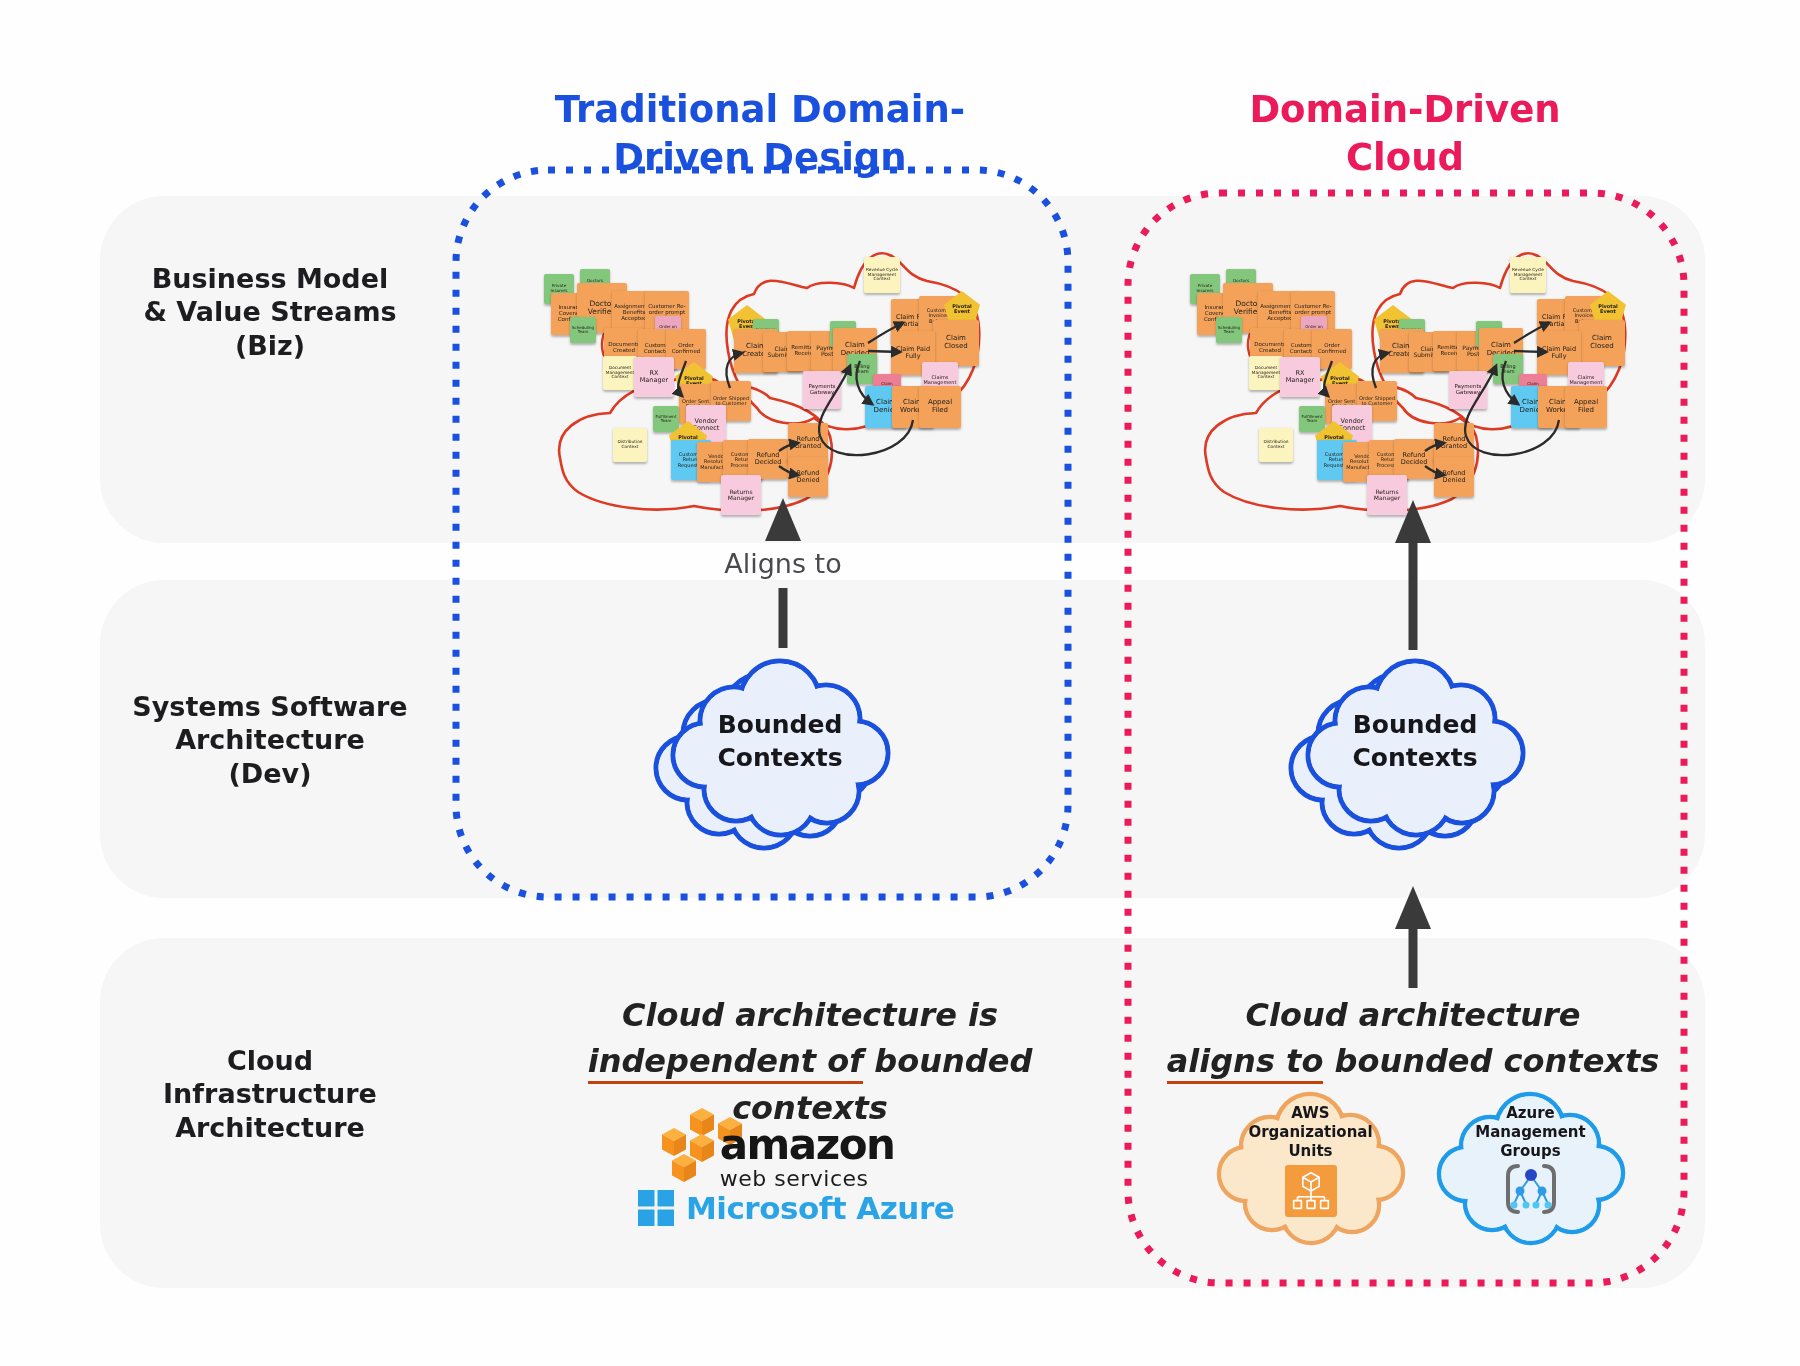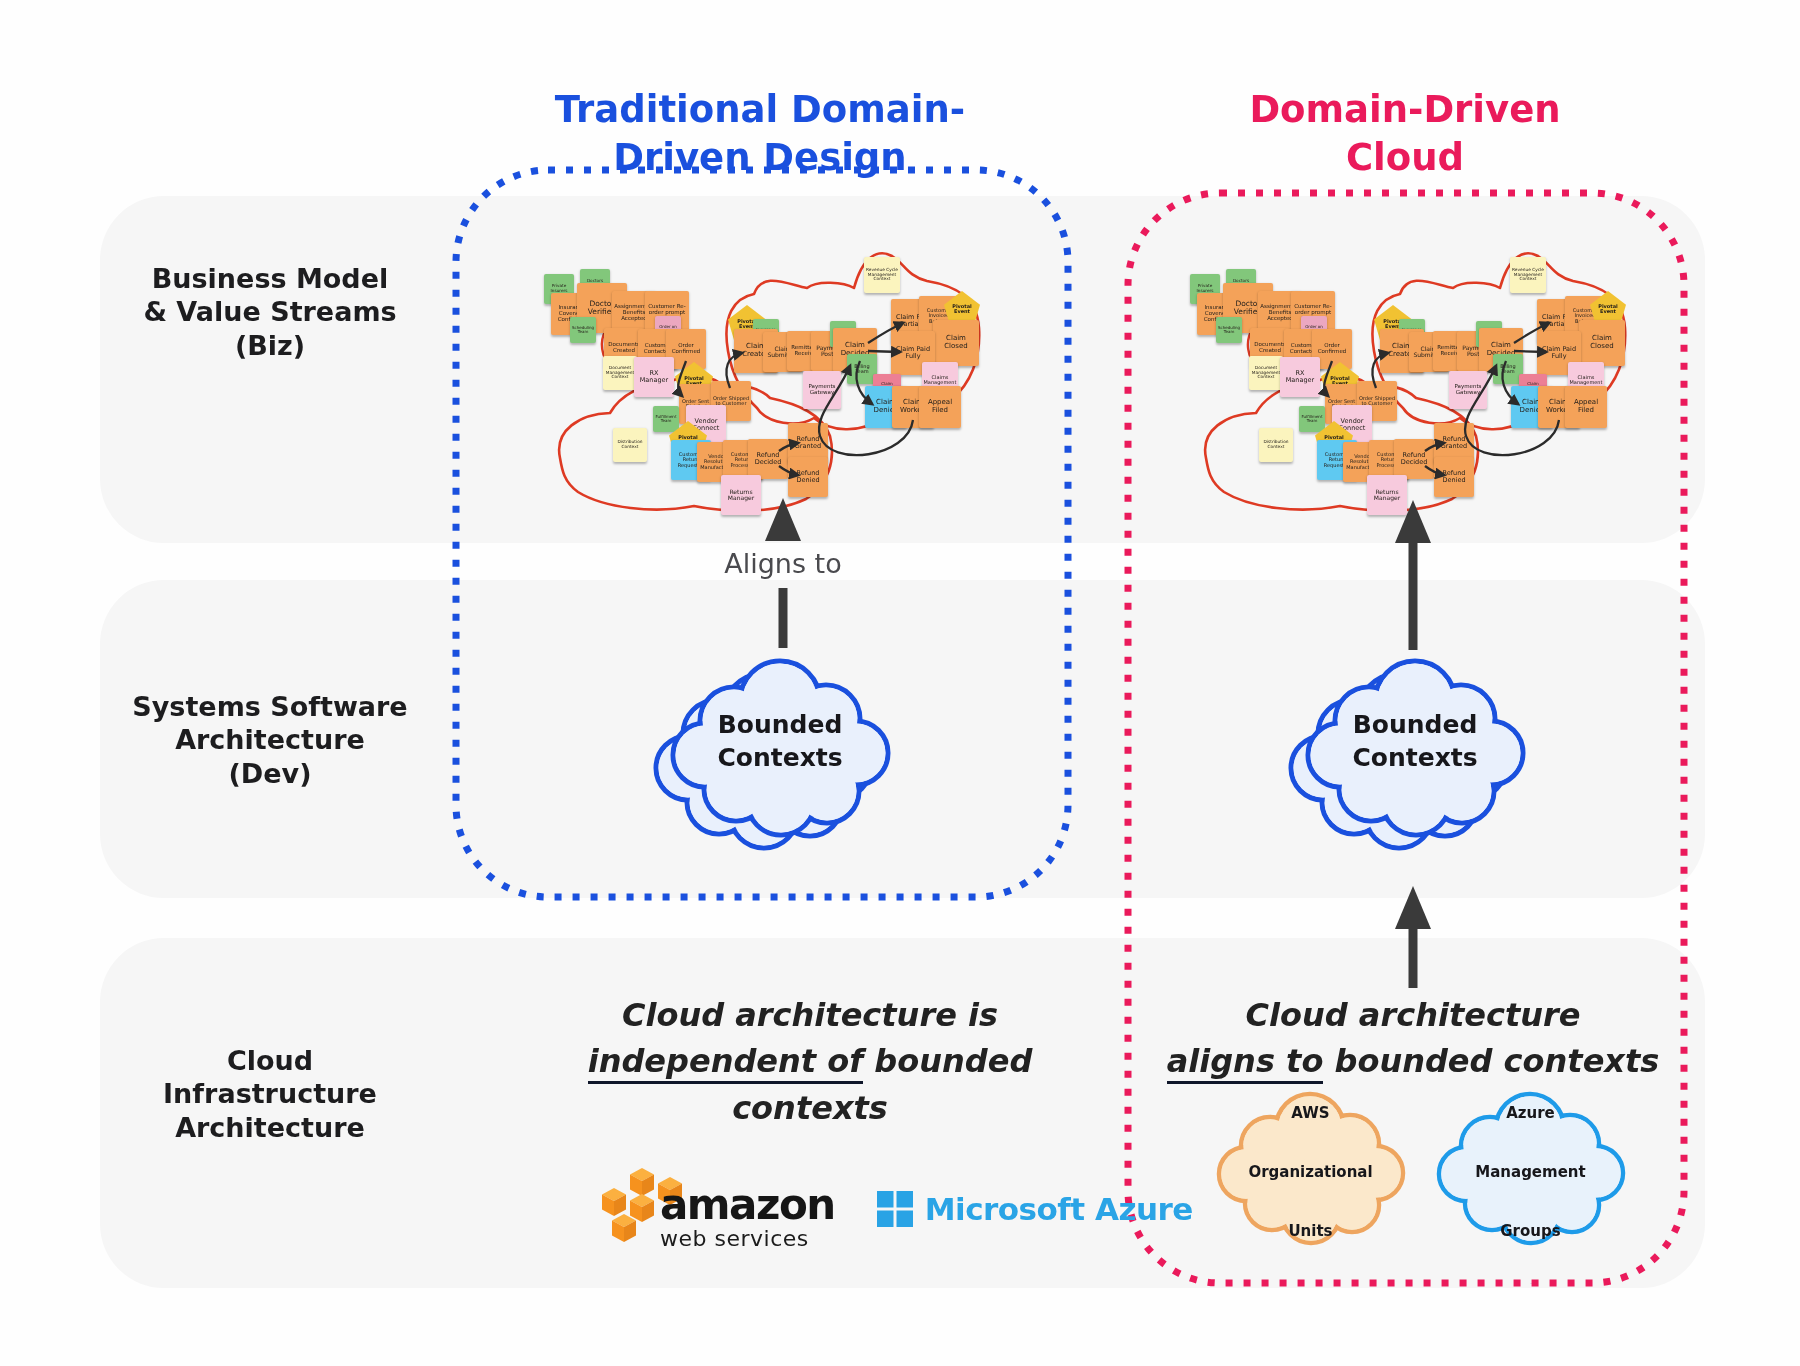--- a/index.html
+++ b/index.html
@@ -19,24 +19,24 @@
   .n-orange{background:#F4A259}.n-green{background:#82C77B}.n-yellow{background:#FBF4BE}
   .n-pink{background:#F7CADD}.n-blue{background:#5FC9F1}.n-mauve{background:#EBA7C0}
   .n-salmon{background:#EC7F95}
   .n-pent{background:#F1C232;border-radius:0;box-shadow:none;
           clip-path:polygon(50% 0%,100% 38%,82% 100%,18% 100%,0% 38%);font-weight:bold;}
   .aligns-to{position:absolute;font-size:27px;color:#4a4a4e;}
   .cloud-box{position:absolute;}
   .cloud-label{position:absolute;left:0;top:0;width:100%;height:100%;display:flex;flex-direction:column;
                align-items:center;justify-content:center;text-align:center;font-weight:bold;}
   .bc-label{font-size:25px;line-height:1.3;color:#17171b;transform:translateY(-6px);}
-  .sm-cloud-label{font-size:15px;line-height:1.25;color:#17171b;justify-content:flex-start;padding-top:26px;gap:40px;}
+  .sm-cloud-label{font-size:15px;line-height:1.25;color:#17171b;justify-content:flex-start;padding-top:26px;}
   .ops-text{position:absolute;width:520px;text-align:center;font-weight:bold;font-style:italic;
             font-size:32px;line-height:1.45;color:#222;}
-  .ops-text .ul{border-bottom:3px solid #0f172a;padding-bottom:1px;}
+  .ops-text .ul{border-bottom:3px solid #c2410c;padding-bottom:1px;}
   .logos-row{position:absolute;display:flex;align-items:center;}
   .amz{display:flex;align-items:flex-start;}
   .amz-text{margin-left:-32px;margin-top:16px;line-height:1;}
   .amz-word{font-weight:bold;font-size:42px;letter-spacing:-1.5px;color:#161616;}
   .amz-sub{font-size:22px;color:#1c1c1c;margin-top:2px;letter-spacing:.5px;}
   .ms{display:flex;align-items:center;margin-left:42px;}
   .ms-text{font-weight:bold;font-size:31px;color:#2AA4E6;margin-left:12px;letter-spacing:-.5px;}
 </style>
 </head>
 <body>
@@ -333,21 +333,21 @@
   <div class="cloud-label bc-label" style="left:1295px;top:645px;width:240px;height:205px;position:absolute;">
     <div>Bounded</div>
     <div>Contexts</div>
   </div>
 
   <div class="ops-text" style="left:550px;top:992px;">
     <div><span>Cloud architecture is</span></div>
     <div><span class="ul">independent of</span><span> bounded contexts</span></div>
   </div>
 
-  <div class="logos-row" style="left:596px;top:1168px;">
+  <div class="logos-row" style="left:596px;top:1108px;flex-direction:column;">
     <div class="amz">
       <svg width="96" height="78" viewBox="0 0 96 78" id="aws-cubes">
           <g transform="translate(34,0)">
     <polygon points="12,0 24,6.5 12,13 0,6.5" fill="#FBB040"></polygon>
     <polygon points="0,6.5 12,13 12,28 0,21.5" fill="#F6921E"></polygon>
     <polygon points="12,13 24,6.5 24,21.5 12,28" fill="#E8861A"></polygon>
           </g>
           <g transform="translate(62,9)">
     <polygon points="12,0 24,6.5 12,13 0,6.5" fill="#FBB040"></polygon>
     <polygon points="0,6.5 12,13 12,28 0,21.5" fill="#F6921E"></polygon>

